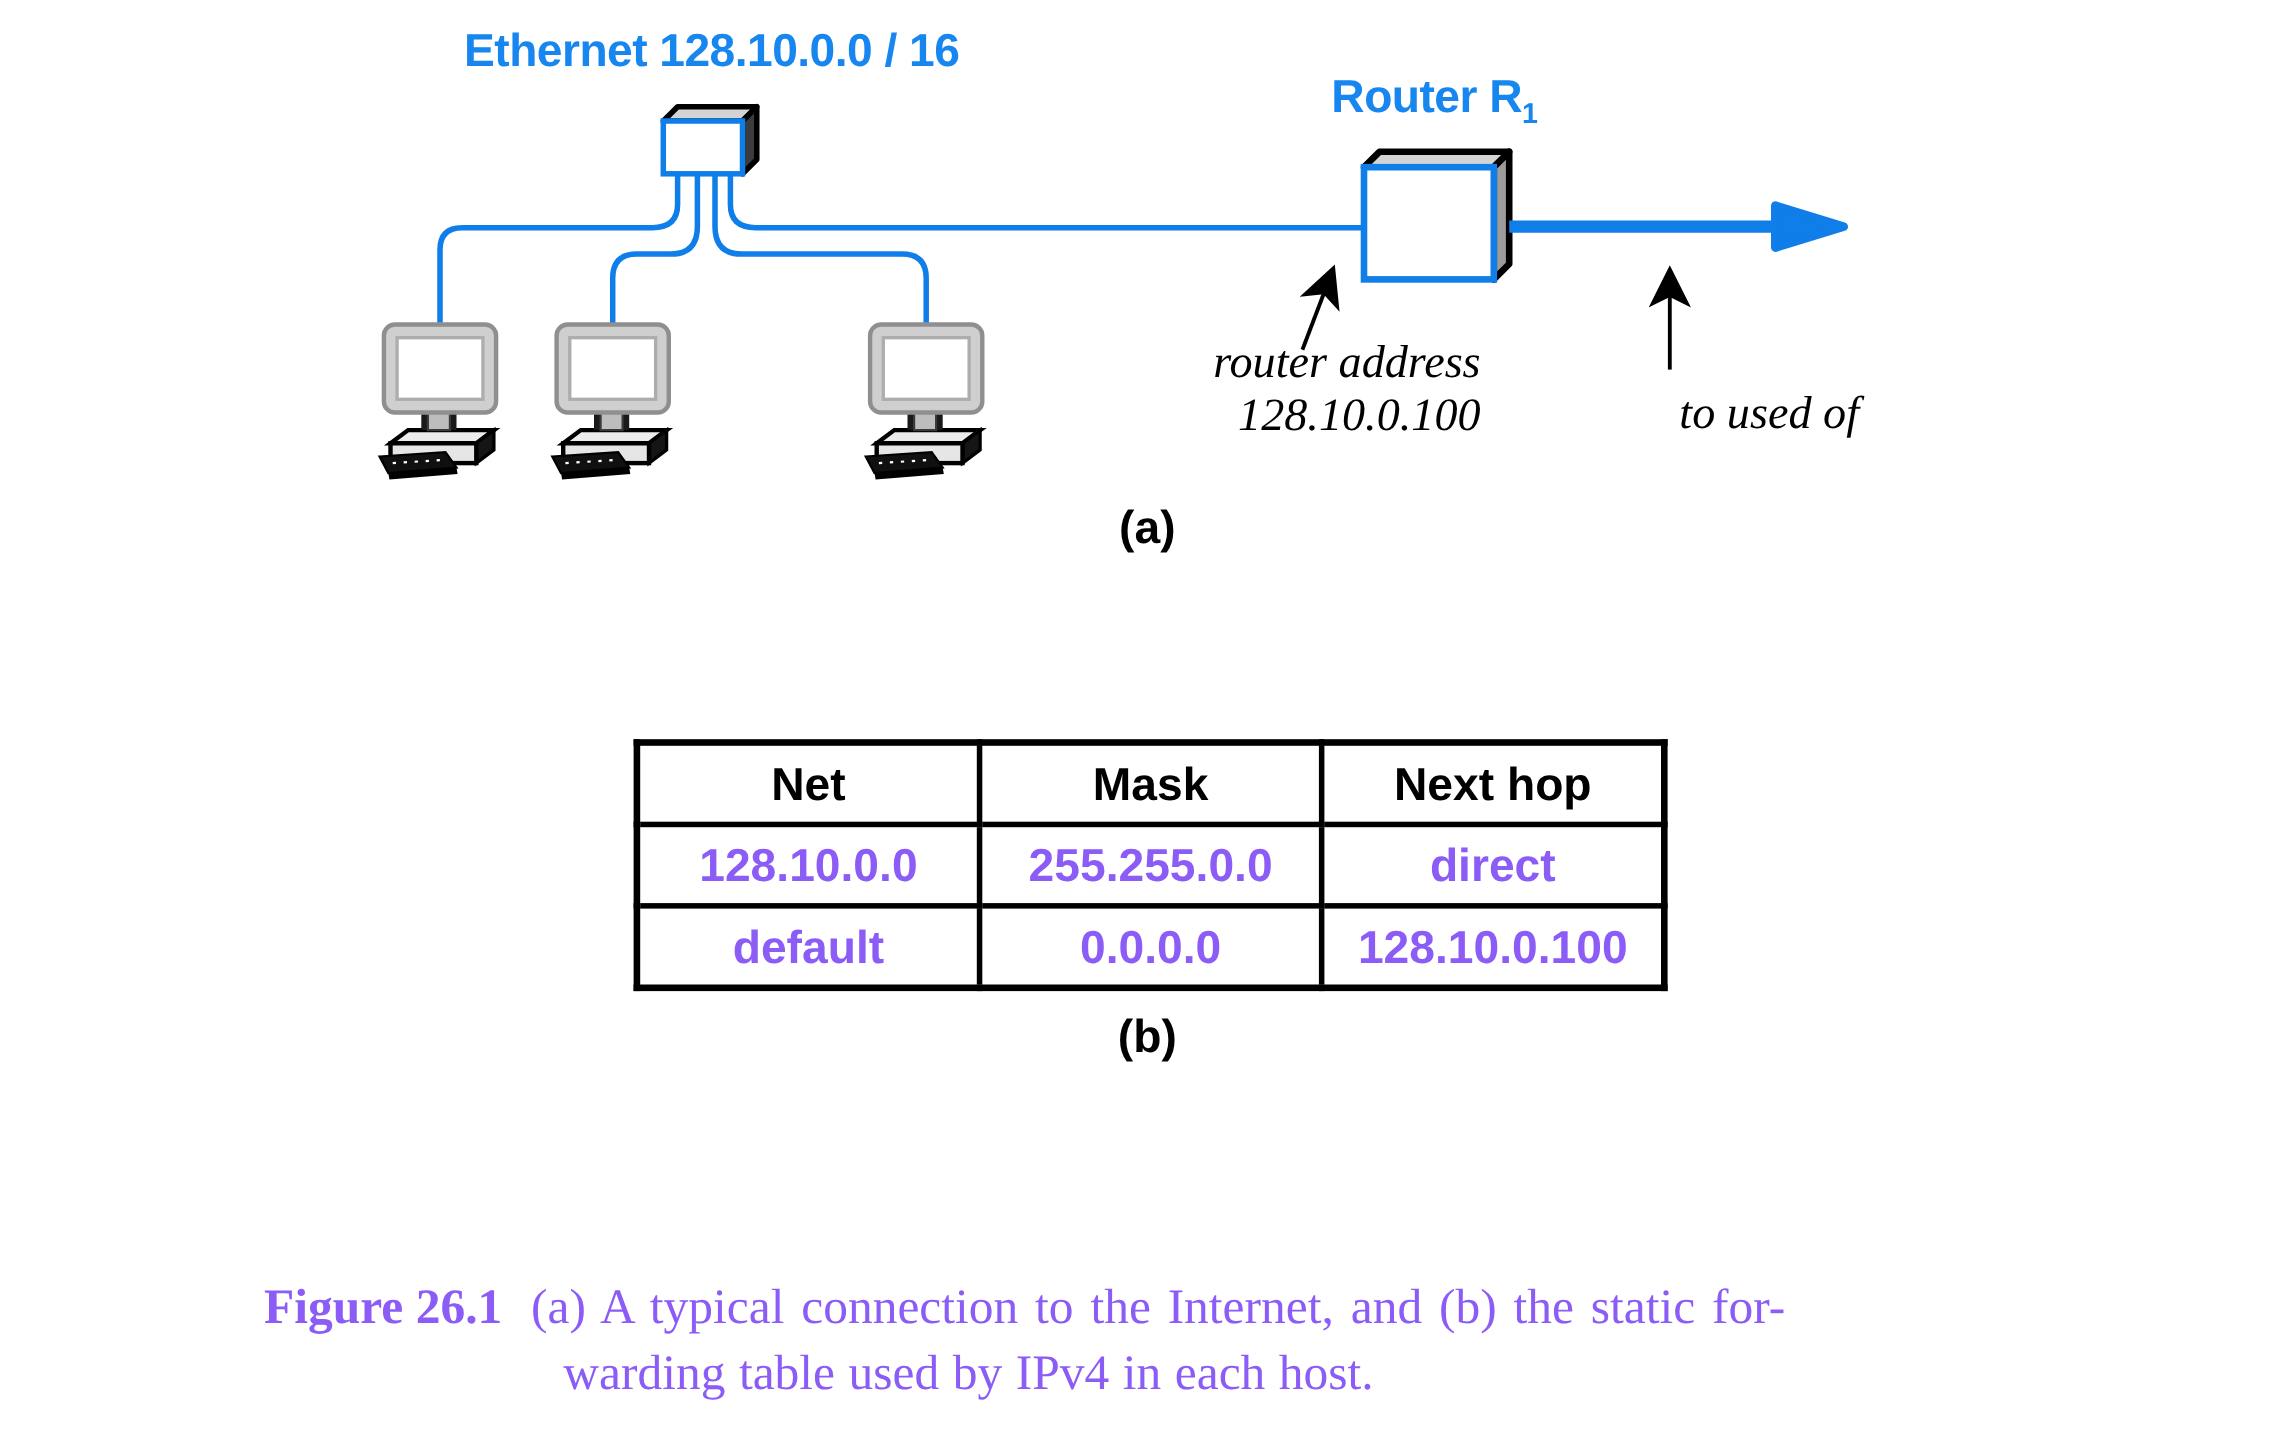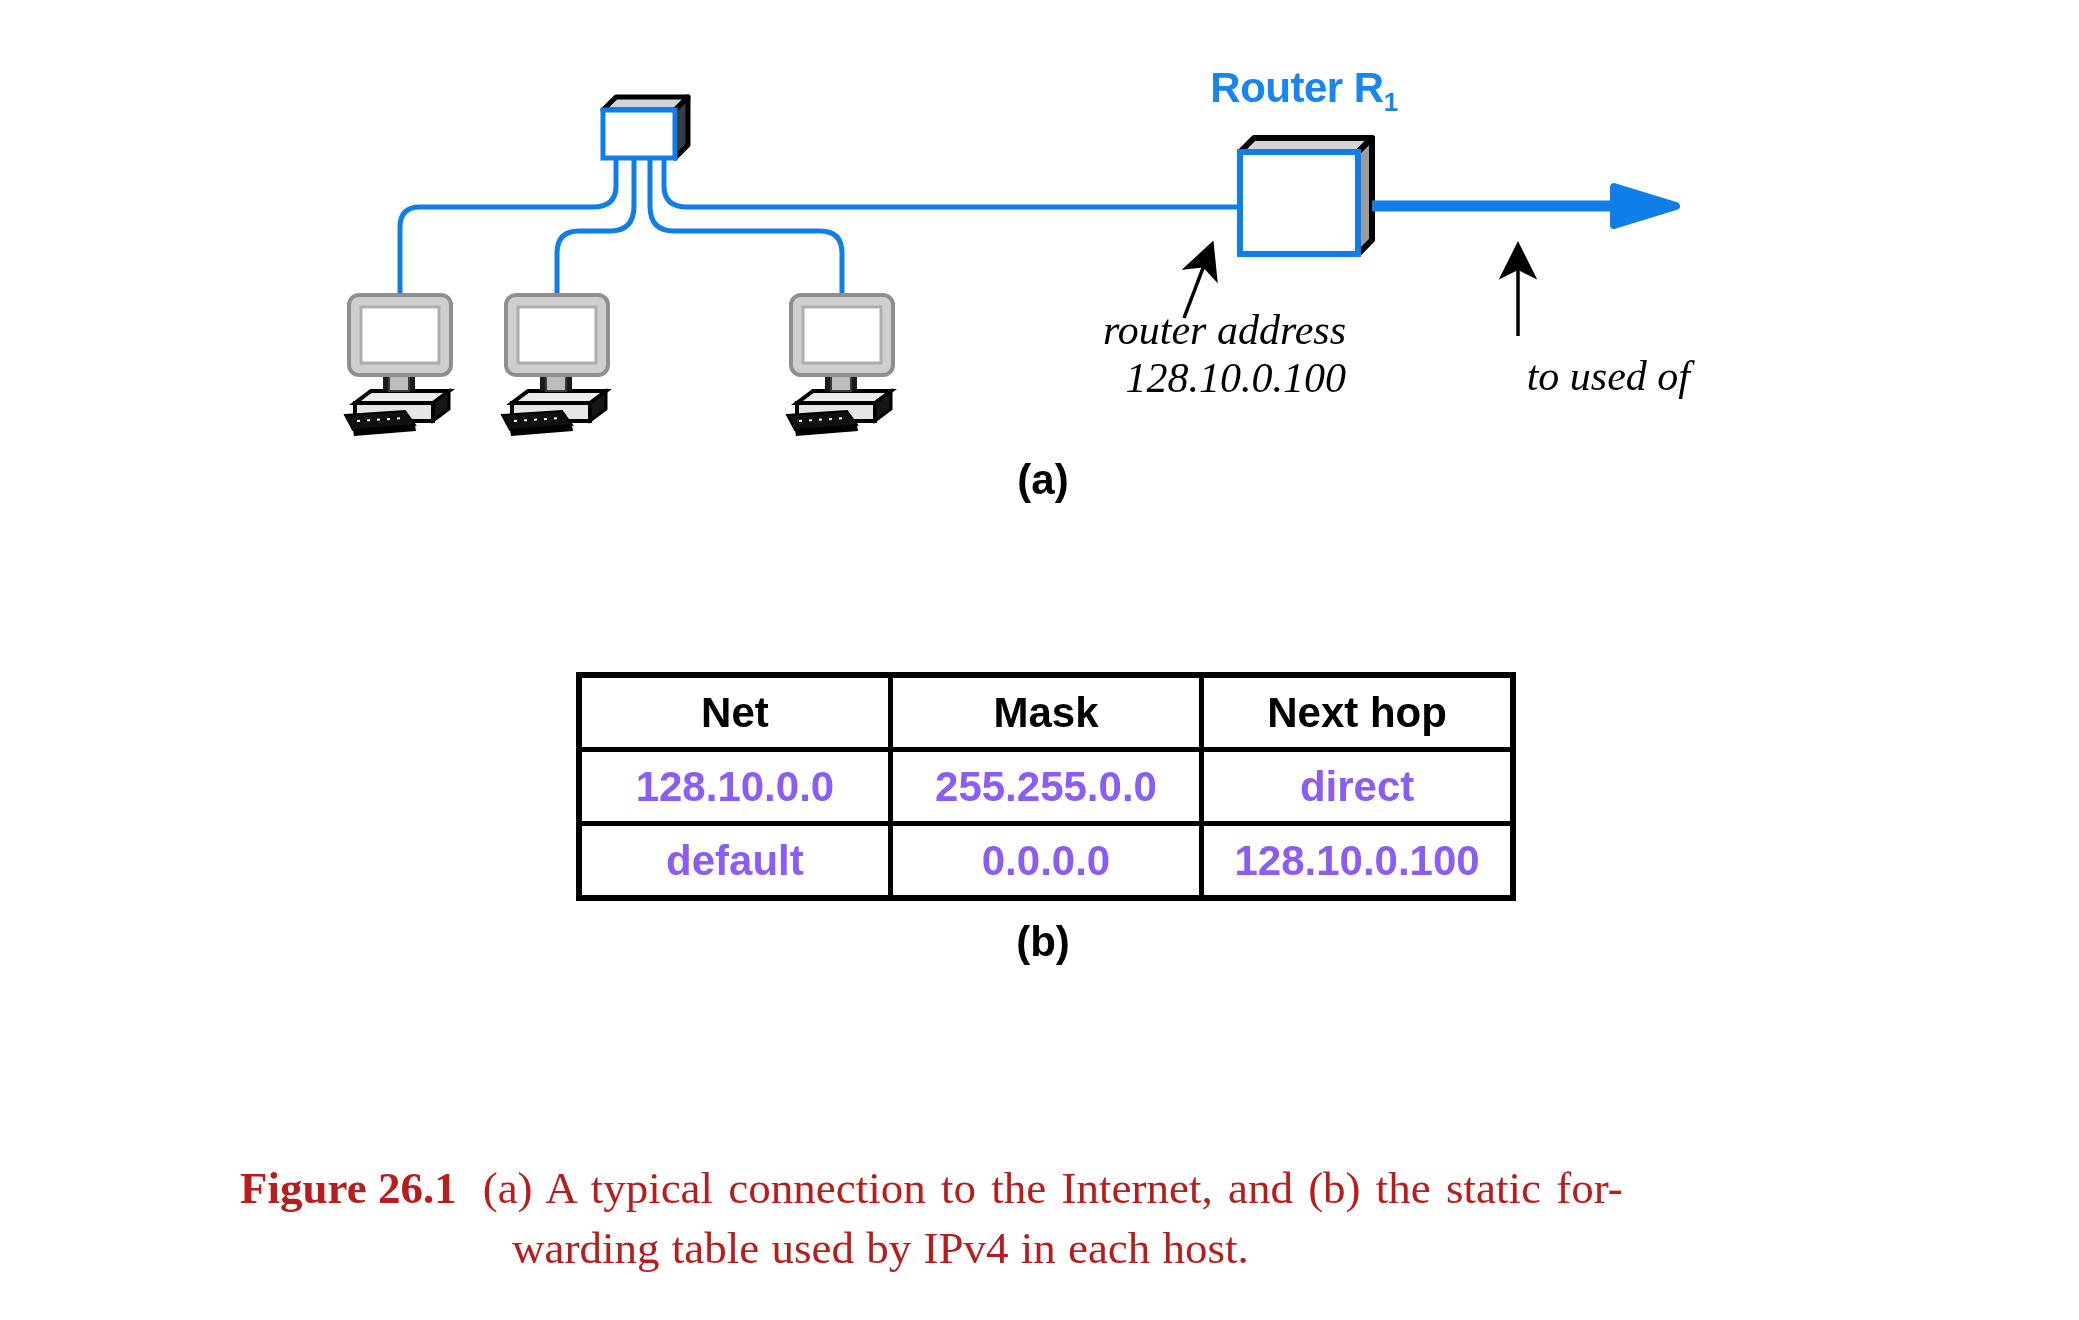--- a/index.html
+++ b/index.html
@@ -58,21 +58,21 @@
   }
   #fwd-table{border:6px solid #000;}
   #fwd-table td.hdr{color:#000;}
   #fwd-table td.val{color:#8b5cf6;}
   
   #caption{
     position:absolute;left:240px;top:1158px;width:1640px;
     font-family:"Liberation Serif", serif;
     font-size:45px;
     line-height:60px;
-    color:#b91c1c;
+    color:#8b5cf6;
   }
   #caption .fig-label{font-weight:bold;margin-right:26px;white-space:nowrap;}
   #caption .cap-l1{word-spacing:4px;}
   #caption .cap-l2{display:block;margin-left:272px;word-spacing:1px;}
 </style>
 </head>
 <body>
 
 <div id="page">
 
@@ -122,20 +122,21 @@
 
     <g>
       <path d="M 1372 206 H 1624" stroke="#0f7ee8" stroke-width="11" fill="none"></path>
       <polygon points="1614,187 1614,225 1676,206" fill="#0f7ee8" stroke="#0f7ee8" stroke-width="8" stroke-linejoin="round"></polygon>
     </g>
 
     <path d="M 1184 318 L 1211 247" stroke="#000" stroke-width="3.5" fill="none" marker-end="url(#ah)"></path>
     <path d="M 1518 336 V 248" stroke="#000" stroke-width="3.5" fill="none" marker-end="url(#ah)"></path>
   </svg>
 
+  <div class="abs blue-title" style="left:387px;top:22px;width:520px;">Ethernet 128.10.0.0 / 16</div>
 
   <div class="abs blue-title" style="left:1164px;top:64px;width:280px;"><span>Router R</span><sub>1</sub></div>
 
   <div class="abs ital-note" style="left:1046px;top:306px;width:300px;">
     <div>router address</div>
     <div>128.10.0.100</div>
   </div>
 
   <div class="abs ital-note" style="left:1390px;top:352px;width:300px;">
     <div>to used of</div>

